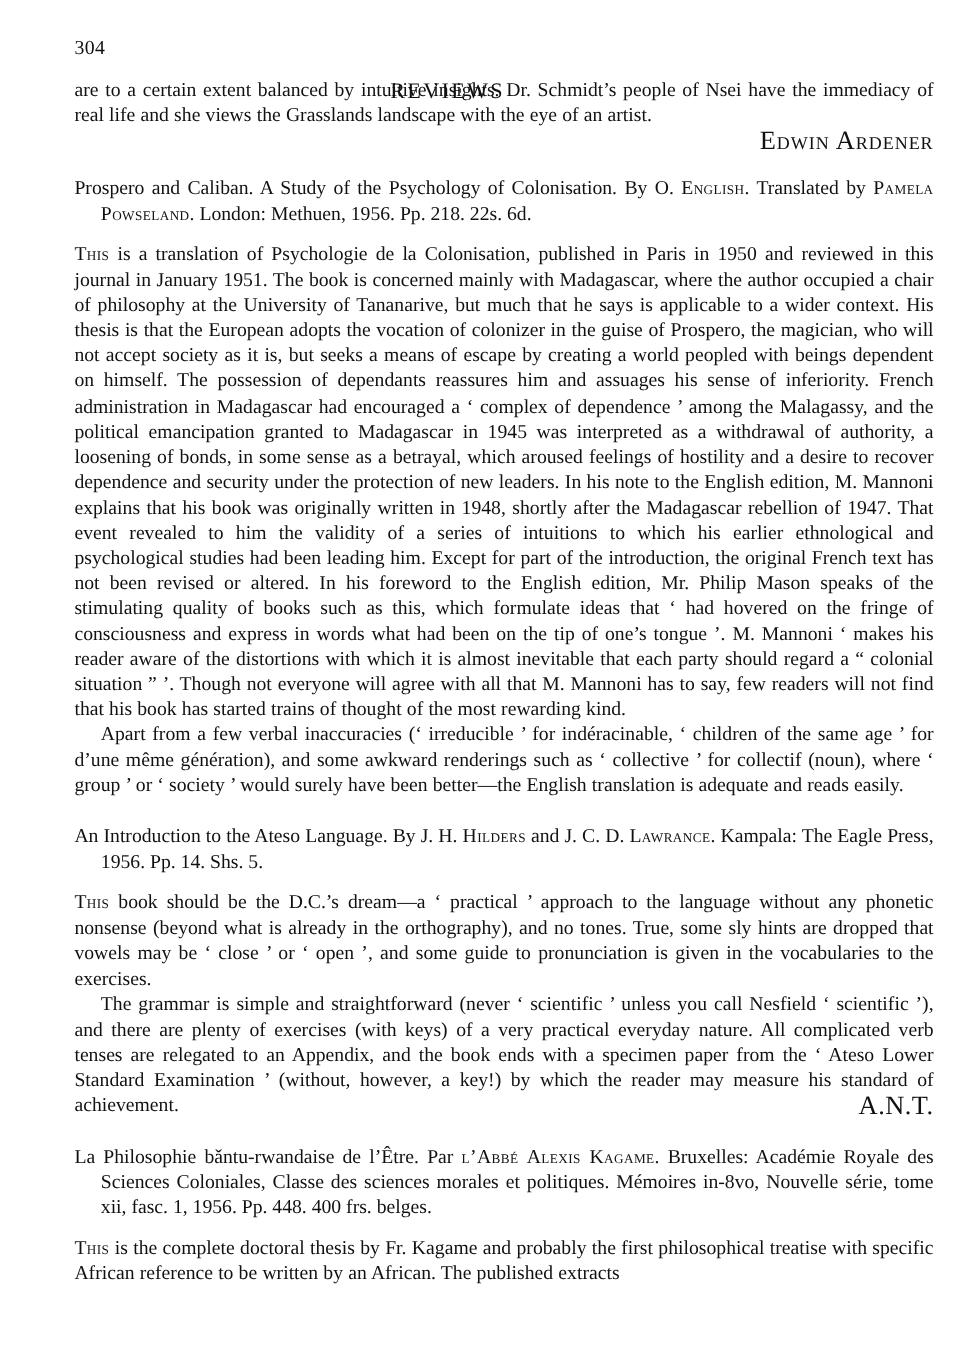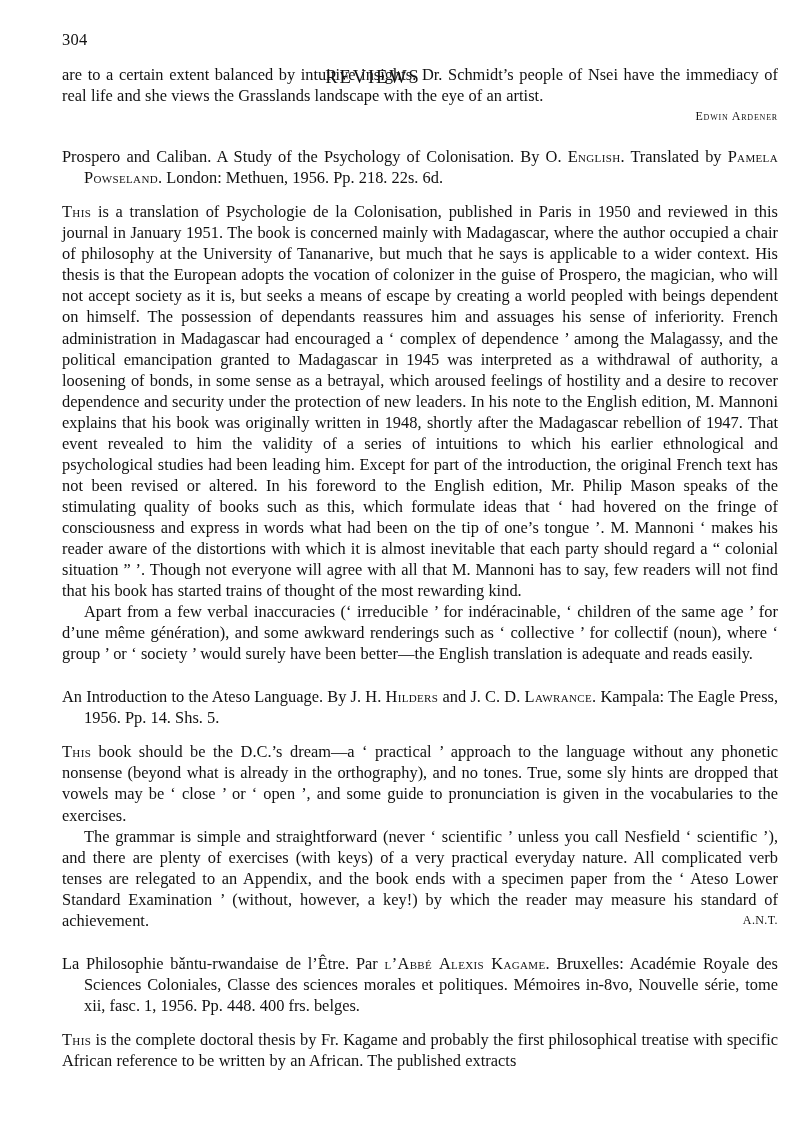--- a/index.html
+++ b/index.html
@@ -85,21 +85,21 @@
     font-variant: small-caps;
     letter-spacing: .35px;
   }
 
   .gap-sm { height: 13px; }
   .gap-md { height: 19px; }
   .gap-lg { height: 22px; }
 
   .signature {
     text-align: right;
-    font-size: 12px;
+    font-size: 22px;
     line-height: 21.05px;
     letter-spacing: .4px;
   }
   .signature.sc-sig {
     font-variant: small-caps;
     letter-spacing: .8px;
   }
 </style>
 </head>
 <body>

